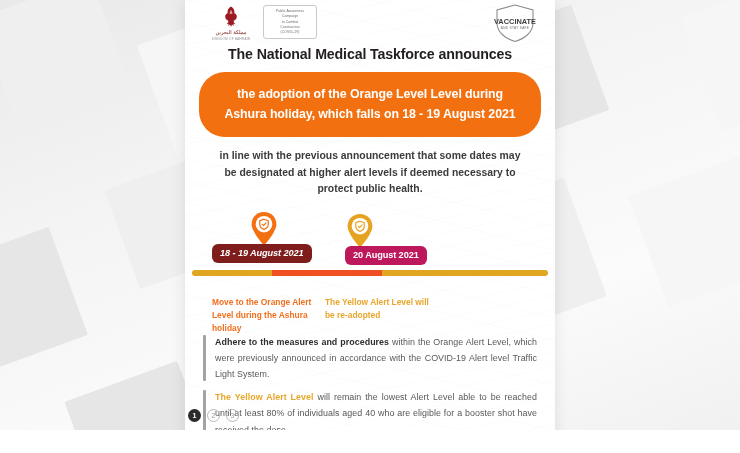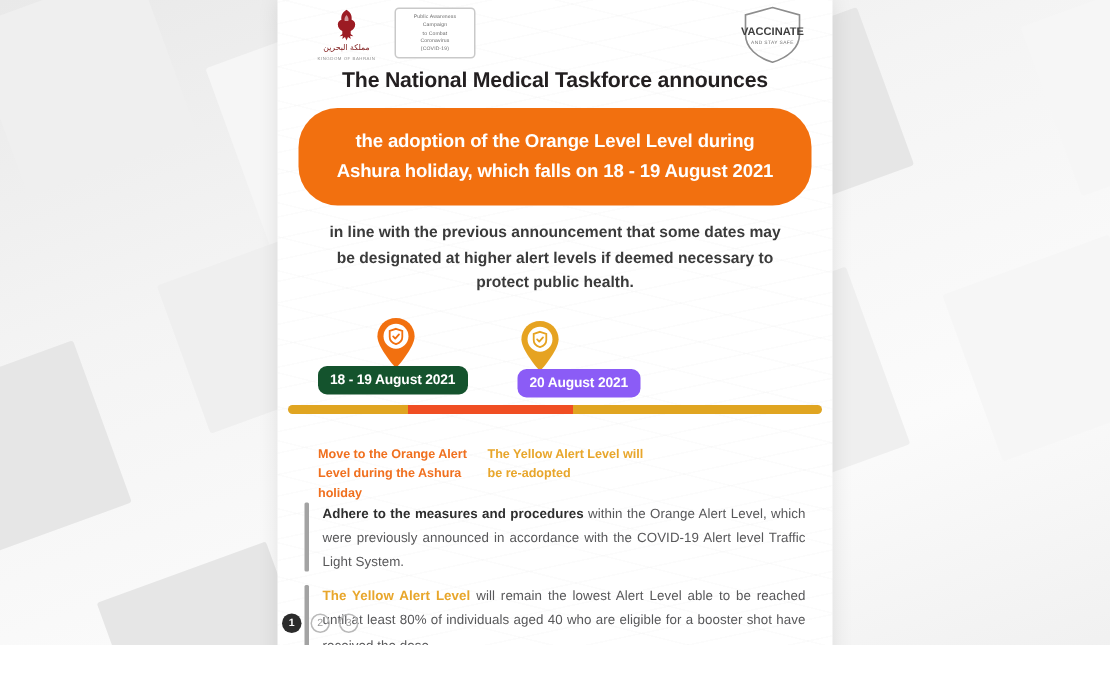--- a/index.html
+++ b/index.html
@@ -187,26 +187,27 @@
     color: #ffffff;
     font-weight: bold;
     font-size: 9.2px;
     padding: 4px 8px 5px;
     white-space: nowrap;
     letter-spacing: -0.1px;
   }
   .badge-orange {
     left: 27px;
     top: 32px;
-    background: #14532d;
+    background: #7f1d1d;
+    font-style: italic;
   }
   .badge-yellow {
     left: 160px;
     top: 34px;
-    background: #8b5cf6;
+    background: #be185d;
   }
 
   .bar {
     position: absolute;
     left: 7px;
     right: 7px;
     top: 58px;
     height: 6px;
     border-radius: 3px;
     background: #e0a521;

